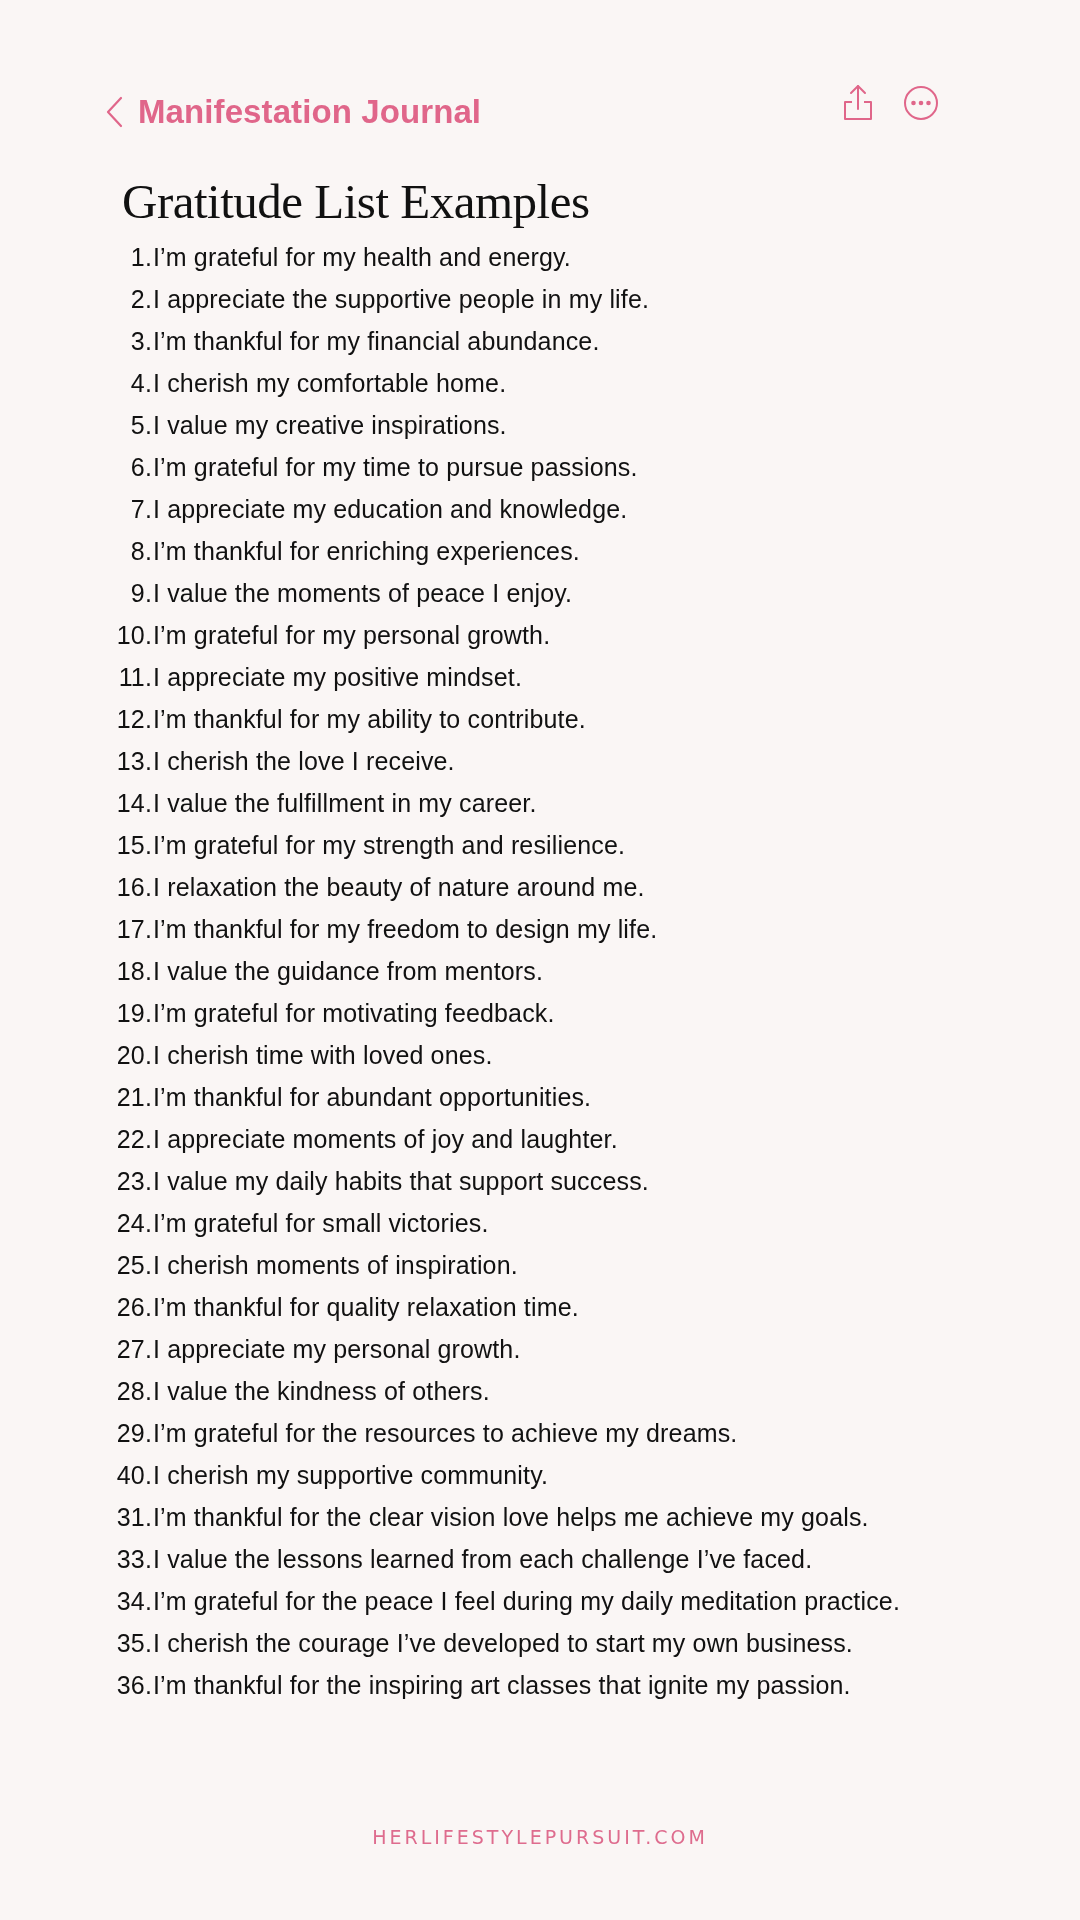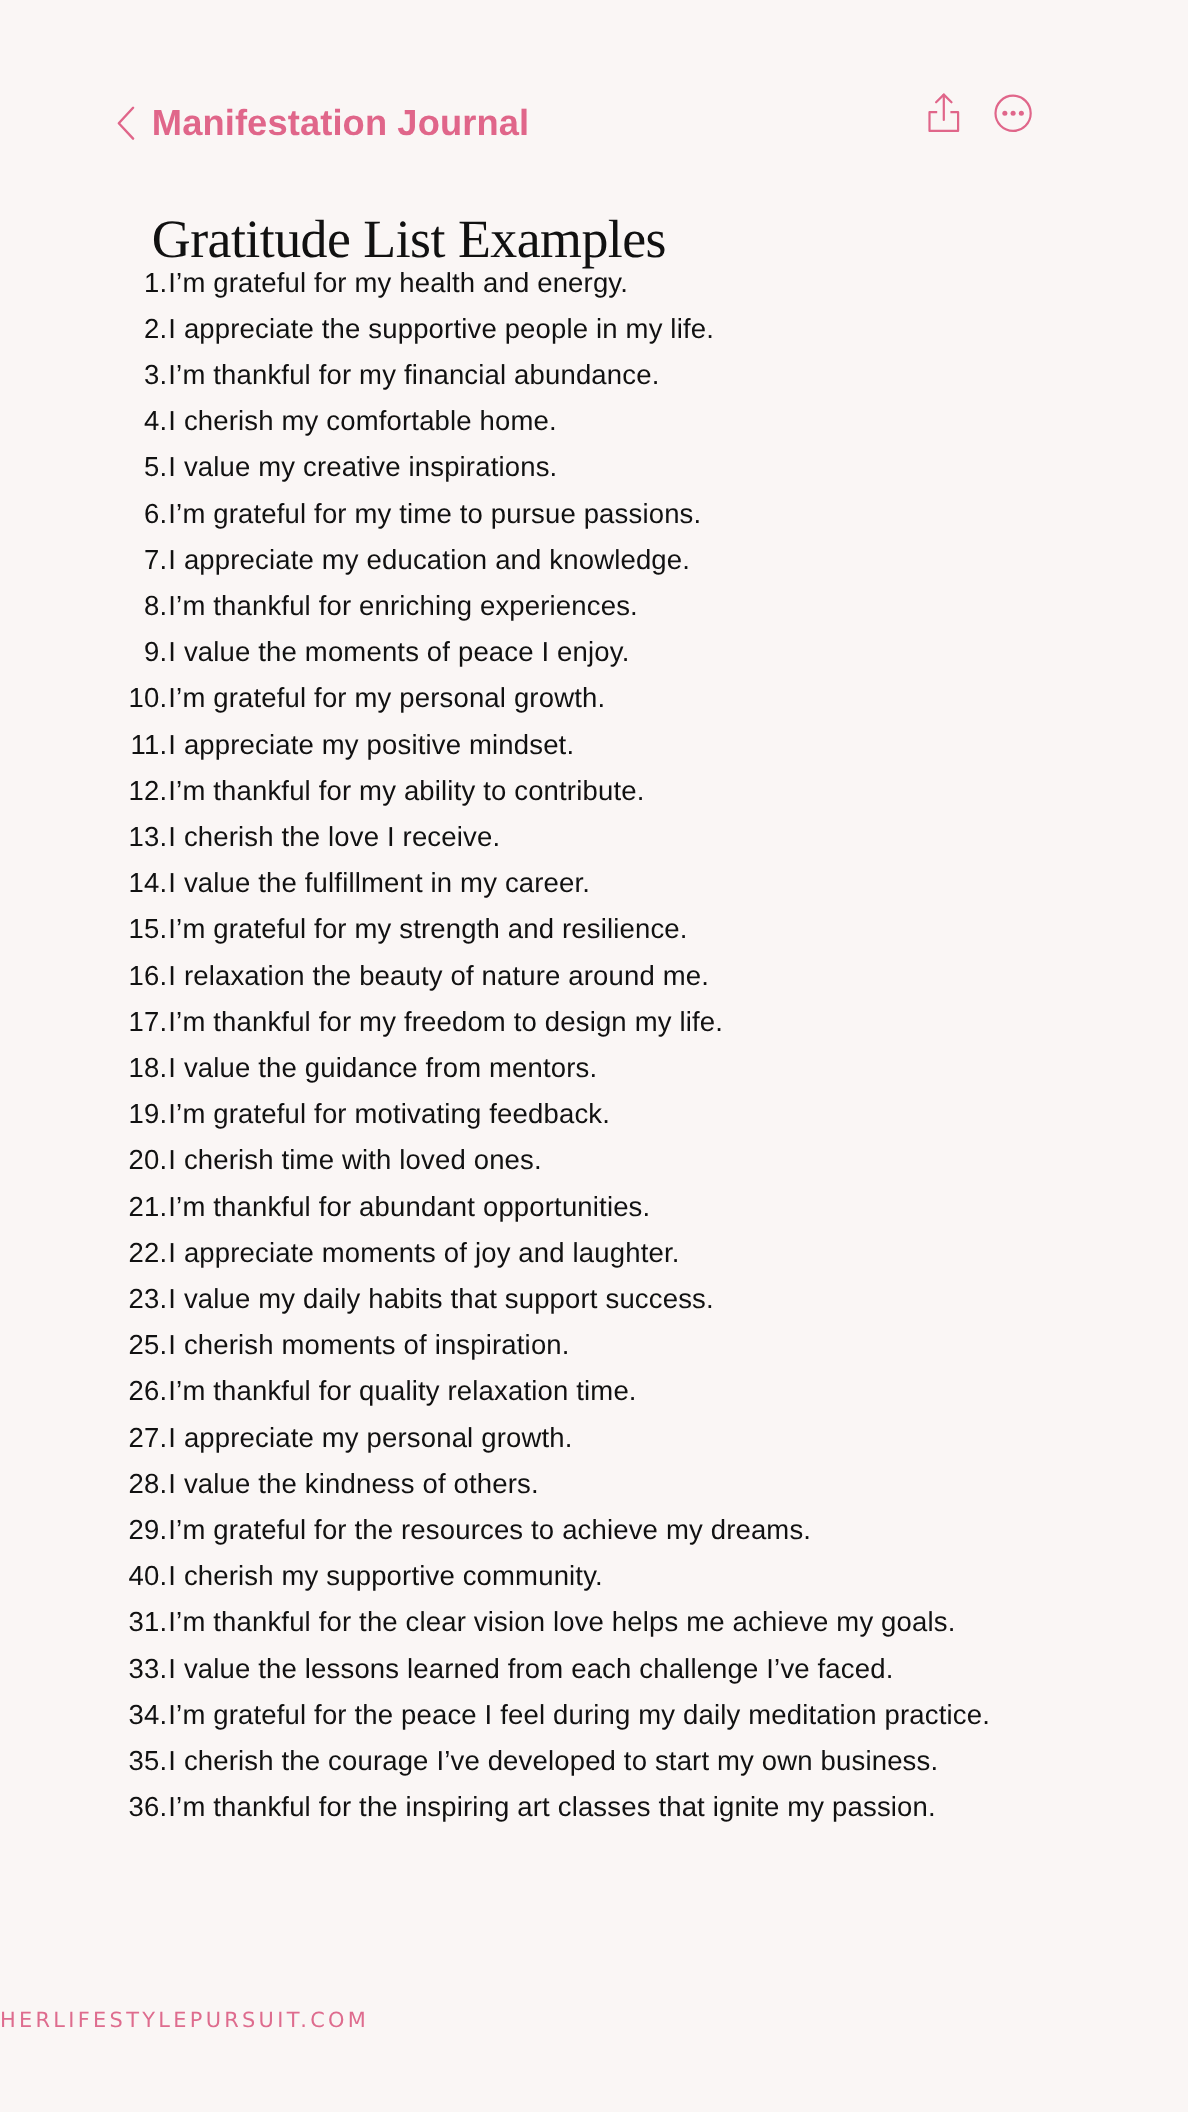--- a/index.html
+++ b/index.html
@@ -61,21 +61,21 @@
       height: 38px;
     }
     .page-title {
       position: absolute;
       left: 122px;
       top: 172px;
       font-family: "Liberation Serif", "DejaVu Serif", serif;
       font-size: 49px;
       font-weight: normal;
       color: #111111;
-      margin: 16px;
+      margin: 0;
       letter-spacing: -0.5px;
       line-height: 60px;
     }
     .list {
       position: absolute;
       left: 100px;
       top: 236px;
       width: 895px;
       margin: 0;
       padding: 0;
@@ -97,20 +97,21 @@
     .item-text {
       flex: 1;
       text-align: justify;
       text-align-last: left;
     }
     .footer {
       position: absolute;
       left: 0;
       top: 1826px;
       width: 1080px;
+      text-align: center;
       font-family: "DejaVu Sans", sans-serif;
       font-size: 19px;
       letter-spacing: 3px;
       color: #de6c8e;
       cursor: pointer;
     }
   </style>
 </head>
 <body>
 
@@ -235,20 +236,24 @@
     </li>
     <li class="list-item">
       <span class="item-num">22.</span>
       <span class="item-text">I appreciate moments of joy and laughter.</span>
     </li>
     <li class="list-item">
       <span class="item-num">23.</span>
       <span class="item-text">I value my daily habits that support success.</span>
     </li>
     <li class="list-item">
+      <span class="item-num">24.</span>
+      <span class="item-text">I’m grateful for small victories.</span>
+    </li>
+    <li class="list-item">
       <span class="item-num">25.</span>
       <span class="item-text">I cherish moments of inspiration.</span>
     </li>
     <li class="list-item">
       <span class="item-num">26.</span>
       <span class="item-text">I’m thankful for quality relaxation time.</span>
     </li>
     <li class="list-item">
       <span class="item-num">27.</span>
       <span class="item-text">I appreciate my personal growth.</span>

